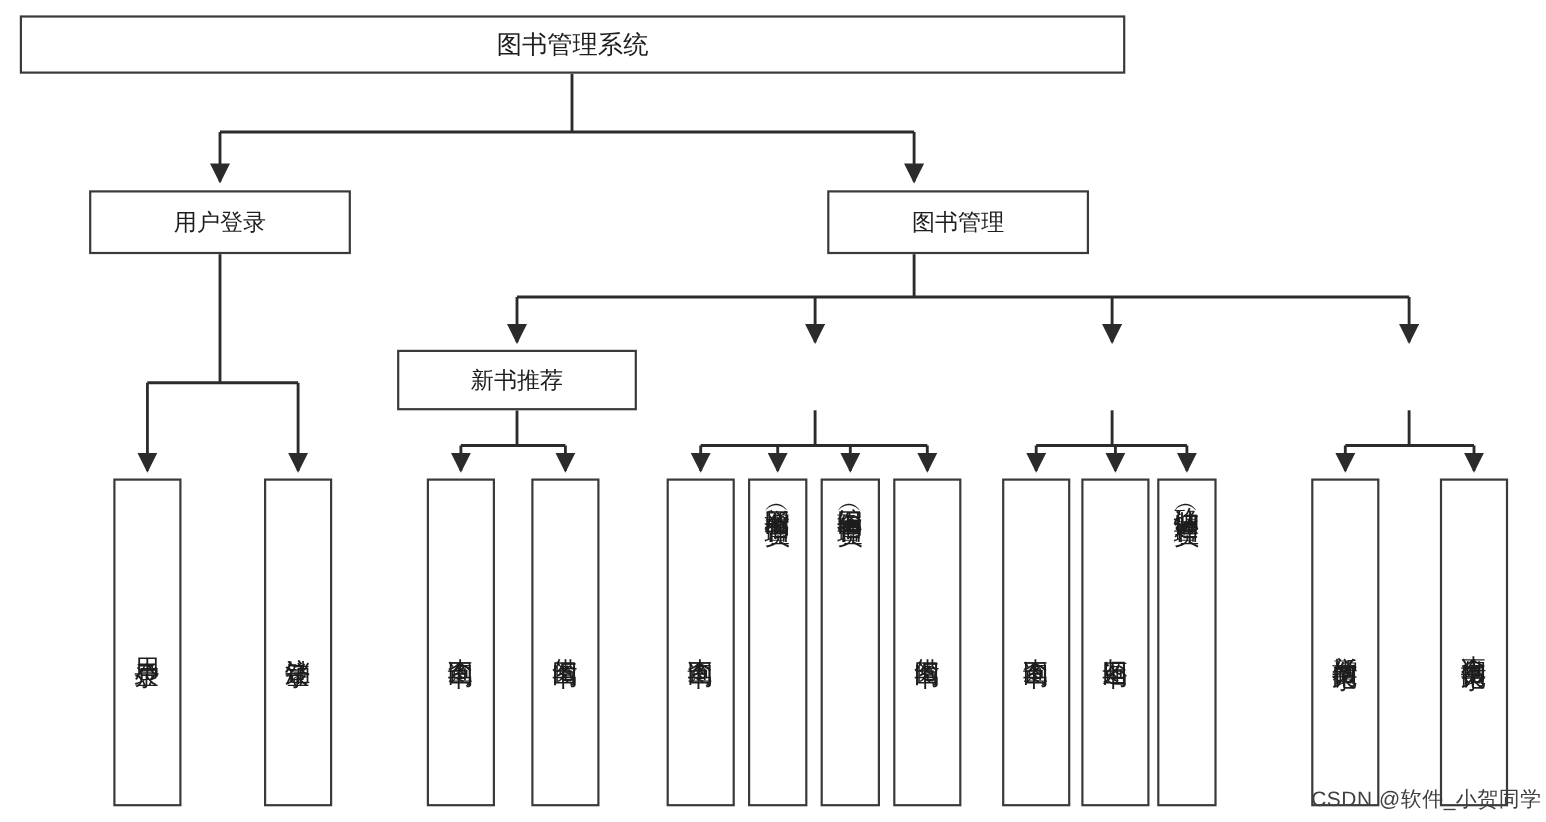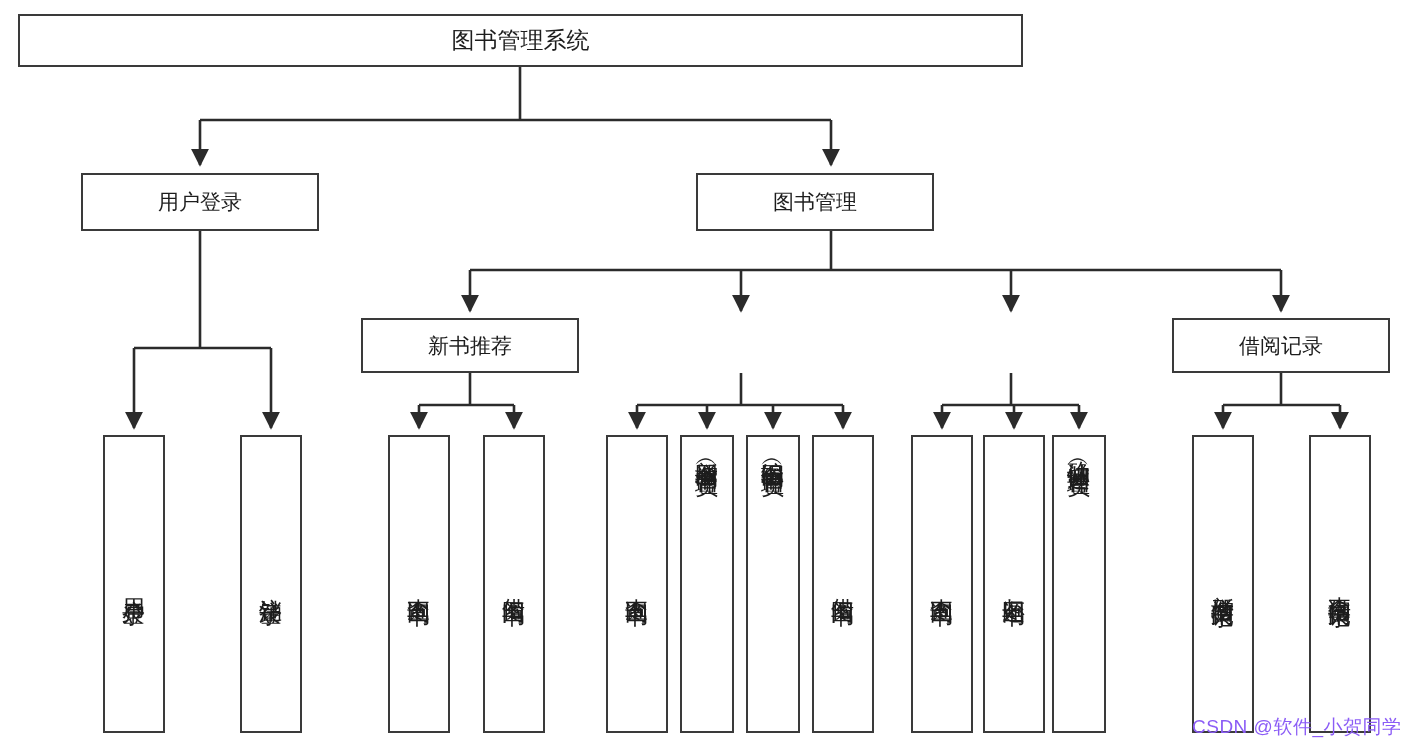--- a/index.html
+++ b/index.html
@@ -44,21 +44,21 @@
     align-items:center;
     justify-content:flex-start;
   }
   .node.leaf.centered{justify-content:center;}
   .node .label{display:block;}
   #watermark{
     position:absolute;
     left:1192px;
     top:714px;
     font-size:19px;
-    color:#8b5cf6;
+    color:#404040;
     letter-spacing:0.5px;
     white-space:nowrap;
     font-family:"Liberation Sans","DejaVu Sans",sans-serif;
   }
 </style>
 </head>
 <body>
 
 <div id="canvas">
 
@@ -112,29 +112,26 @@
     </g>
   </svg>
 
   <div class="node level0" style="left:18px;top:14px;width:1005px;height:53px;">
     <span class="label">图书管理系统</span>
   </div>
 
   <div class="node level1" style="left:81px;top:173px;width:238px;height:58px;">
     <span class="label">用户登录</span>
   </div>
-  <div class="node level1" style="left:696px;top:173px;width:238px;height:58px;">
+  <div class="node level1" style="left:752px;top:173px;width:238px;height:58px;">
     <span class="label">图书管理</span>
   </div>
 
   <div class="node level2" style="left:361px;top:318px;width:218px;height:55px;">
     <span class="label">新书推荐</span>
-  </div>
-  <div class="node level2" style="left:1172px;top:318px;width:218px;height:55px;">
-    <span class="label">借阅记录</span>
   </div>
 
   <div class="node leaf centered" style="left:103px;top:435px;width:62px;height:298px;">
     <span class="label">用户登录</span>
   </div>
   <div class="node leaf centered" style="left:240px;top:435px;width:62px;height:298px;">
     <span class="label">注销登录</span>
   </div>
   <div class="node leaf centered" style="left:388px;top:435px;width:62px;height:298px;">
     <span class="label">查询图书</span>

